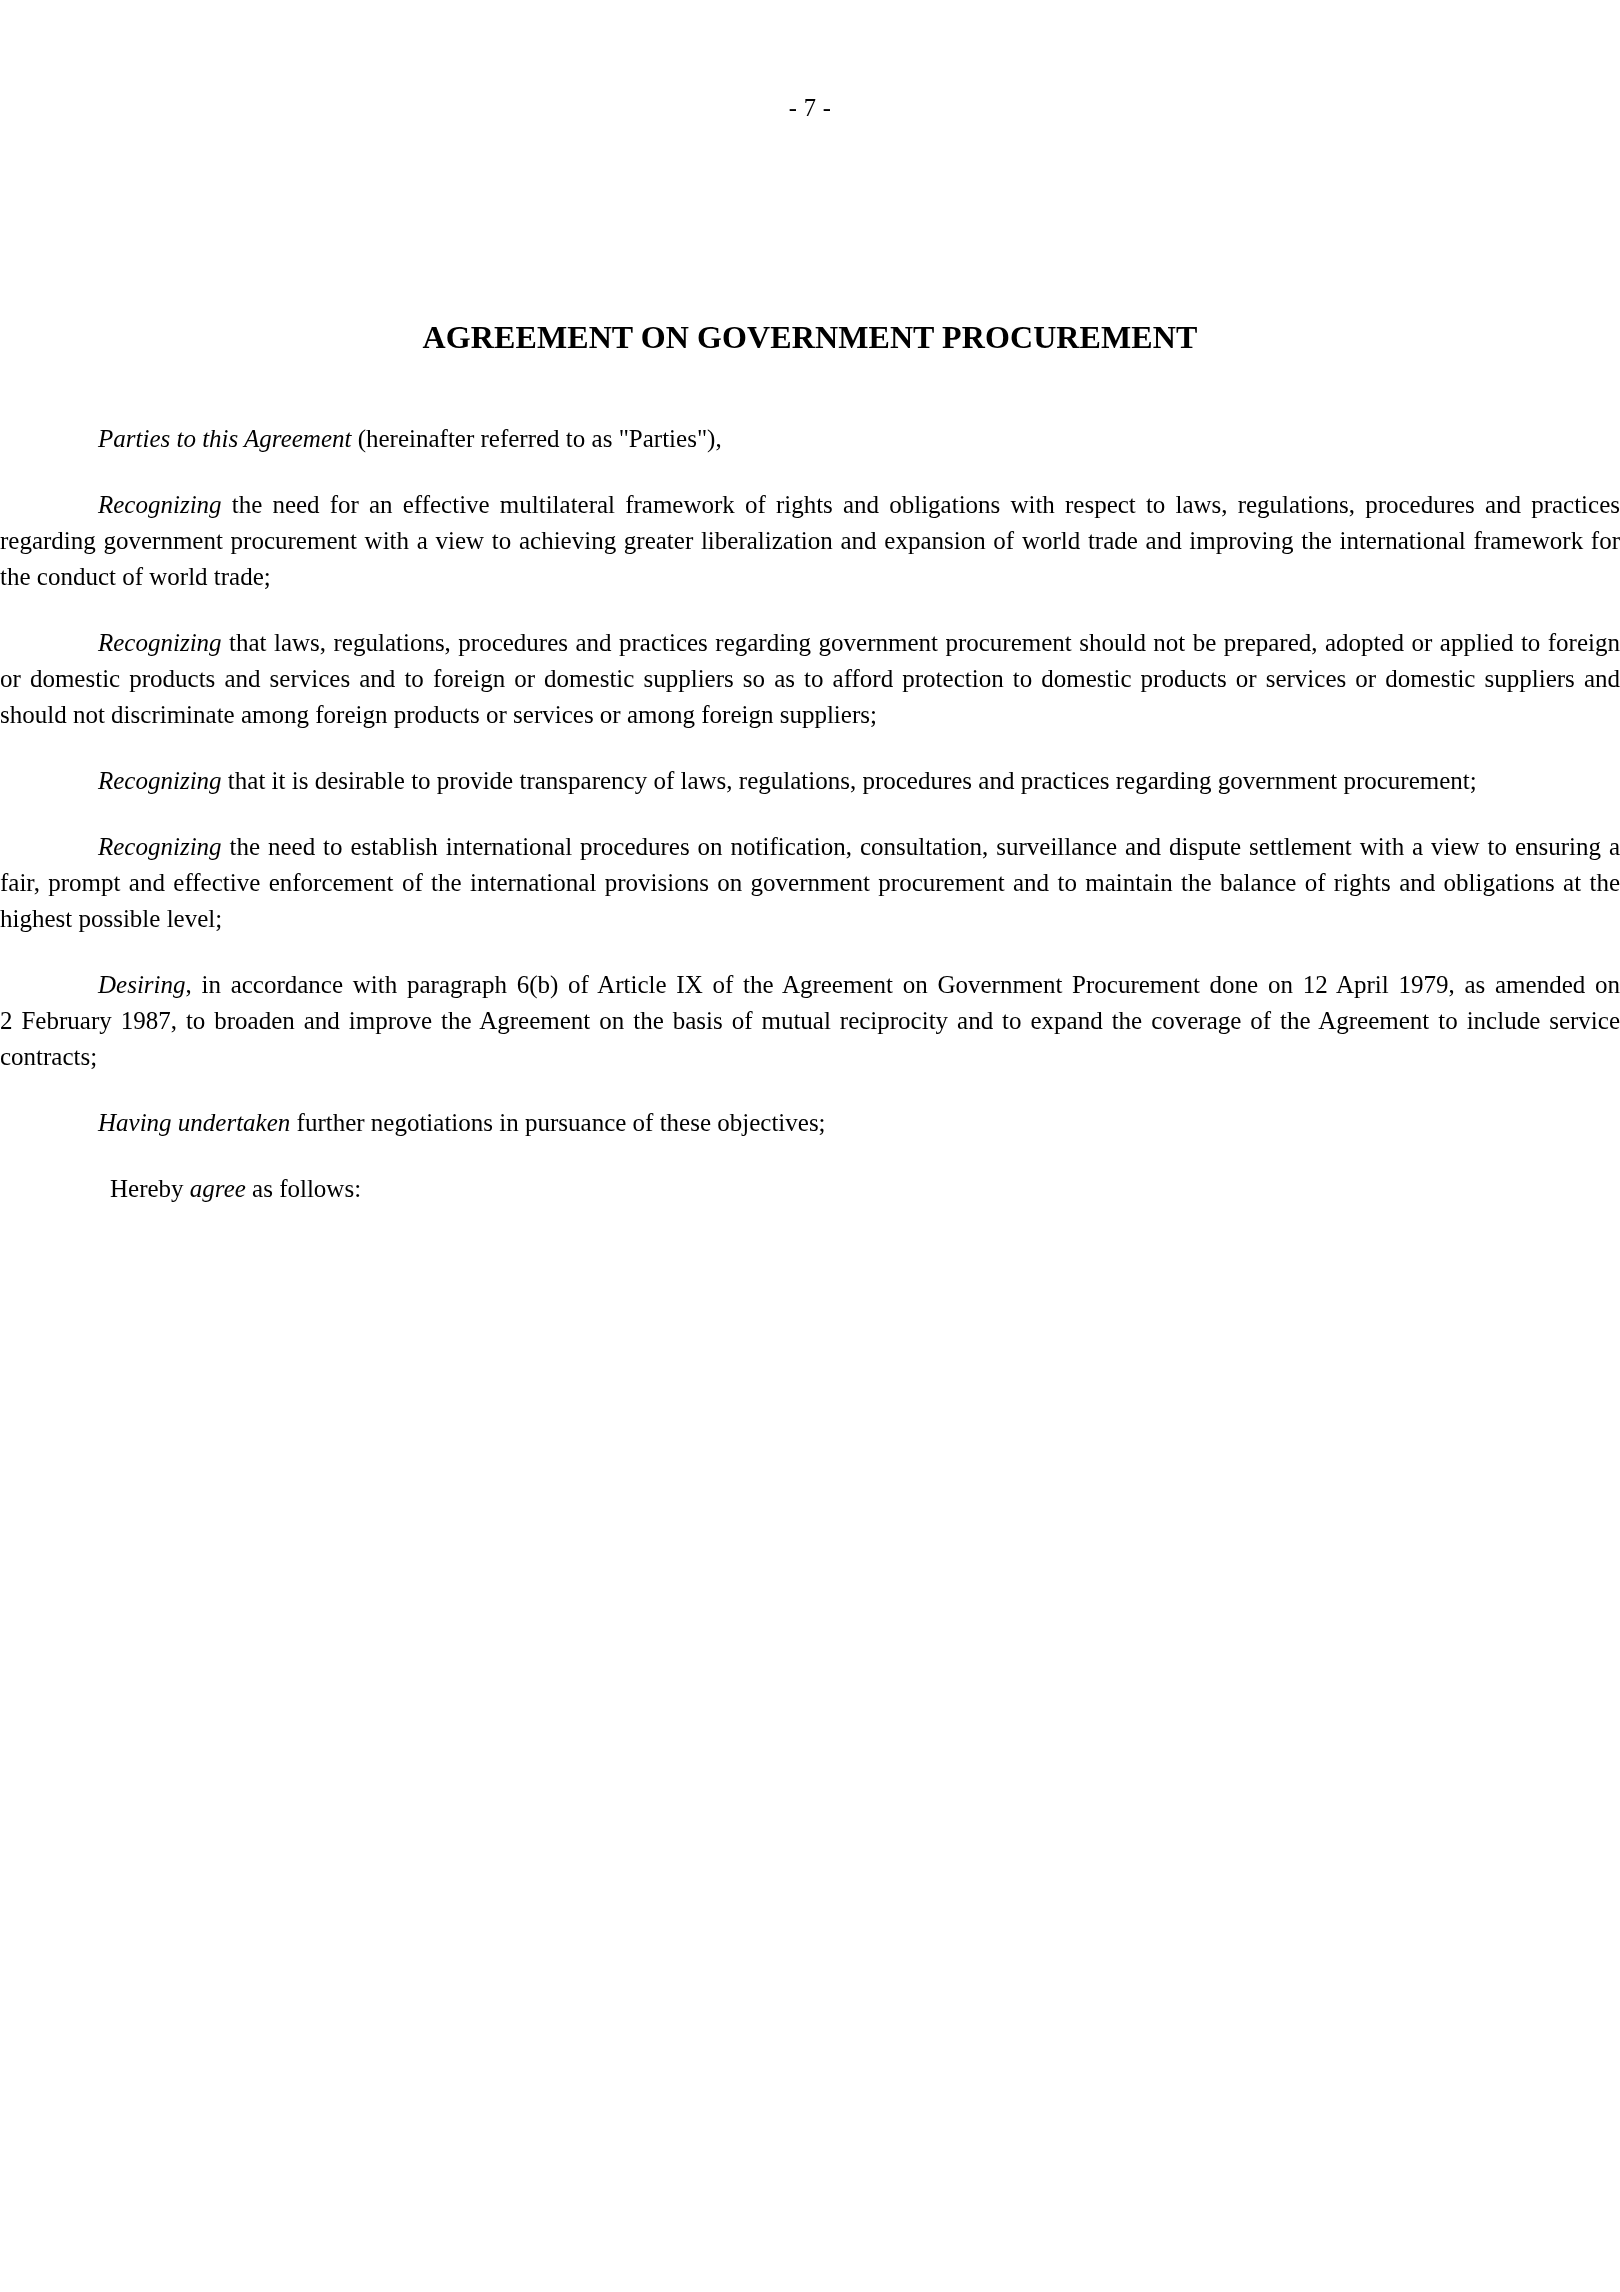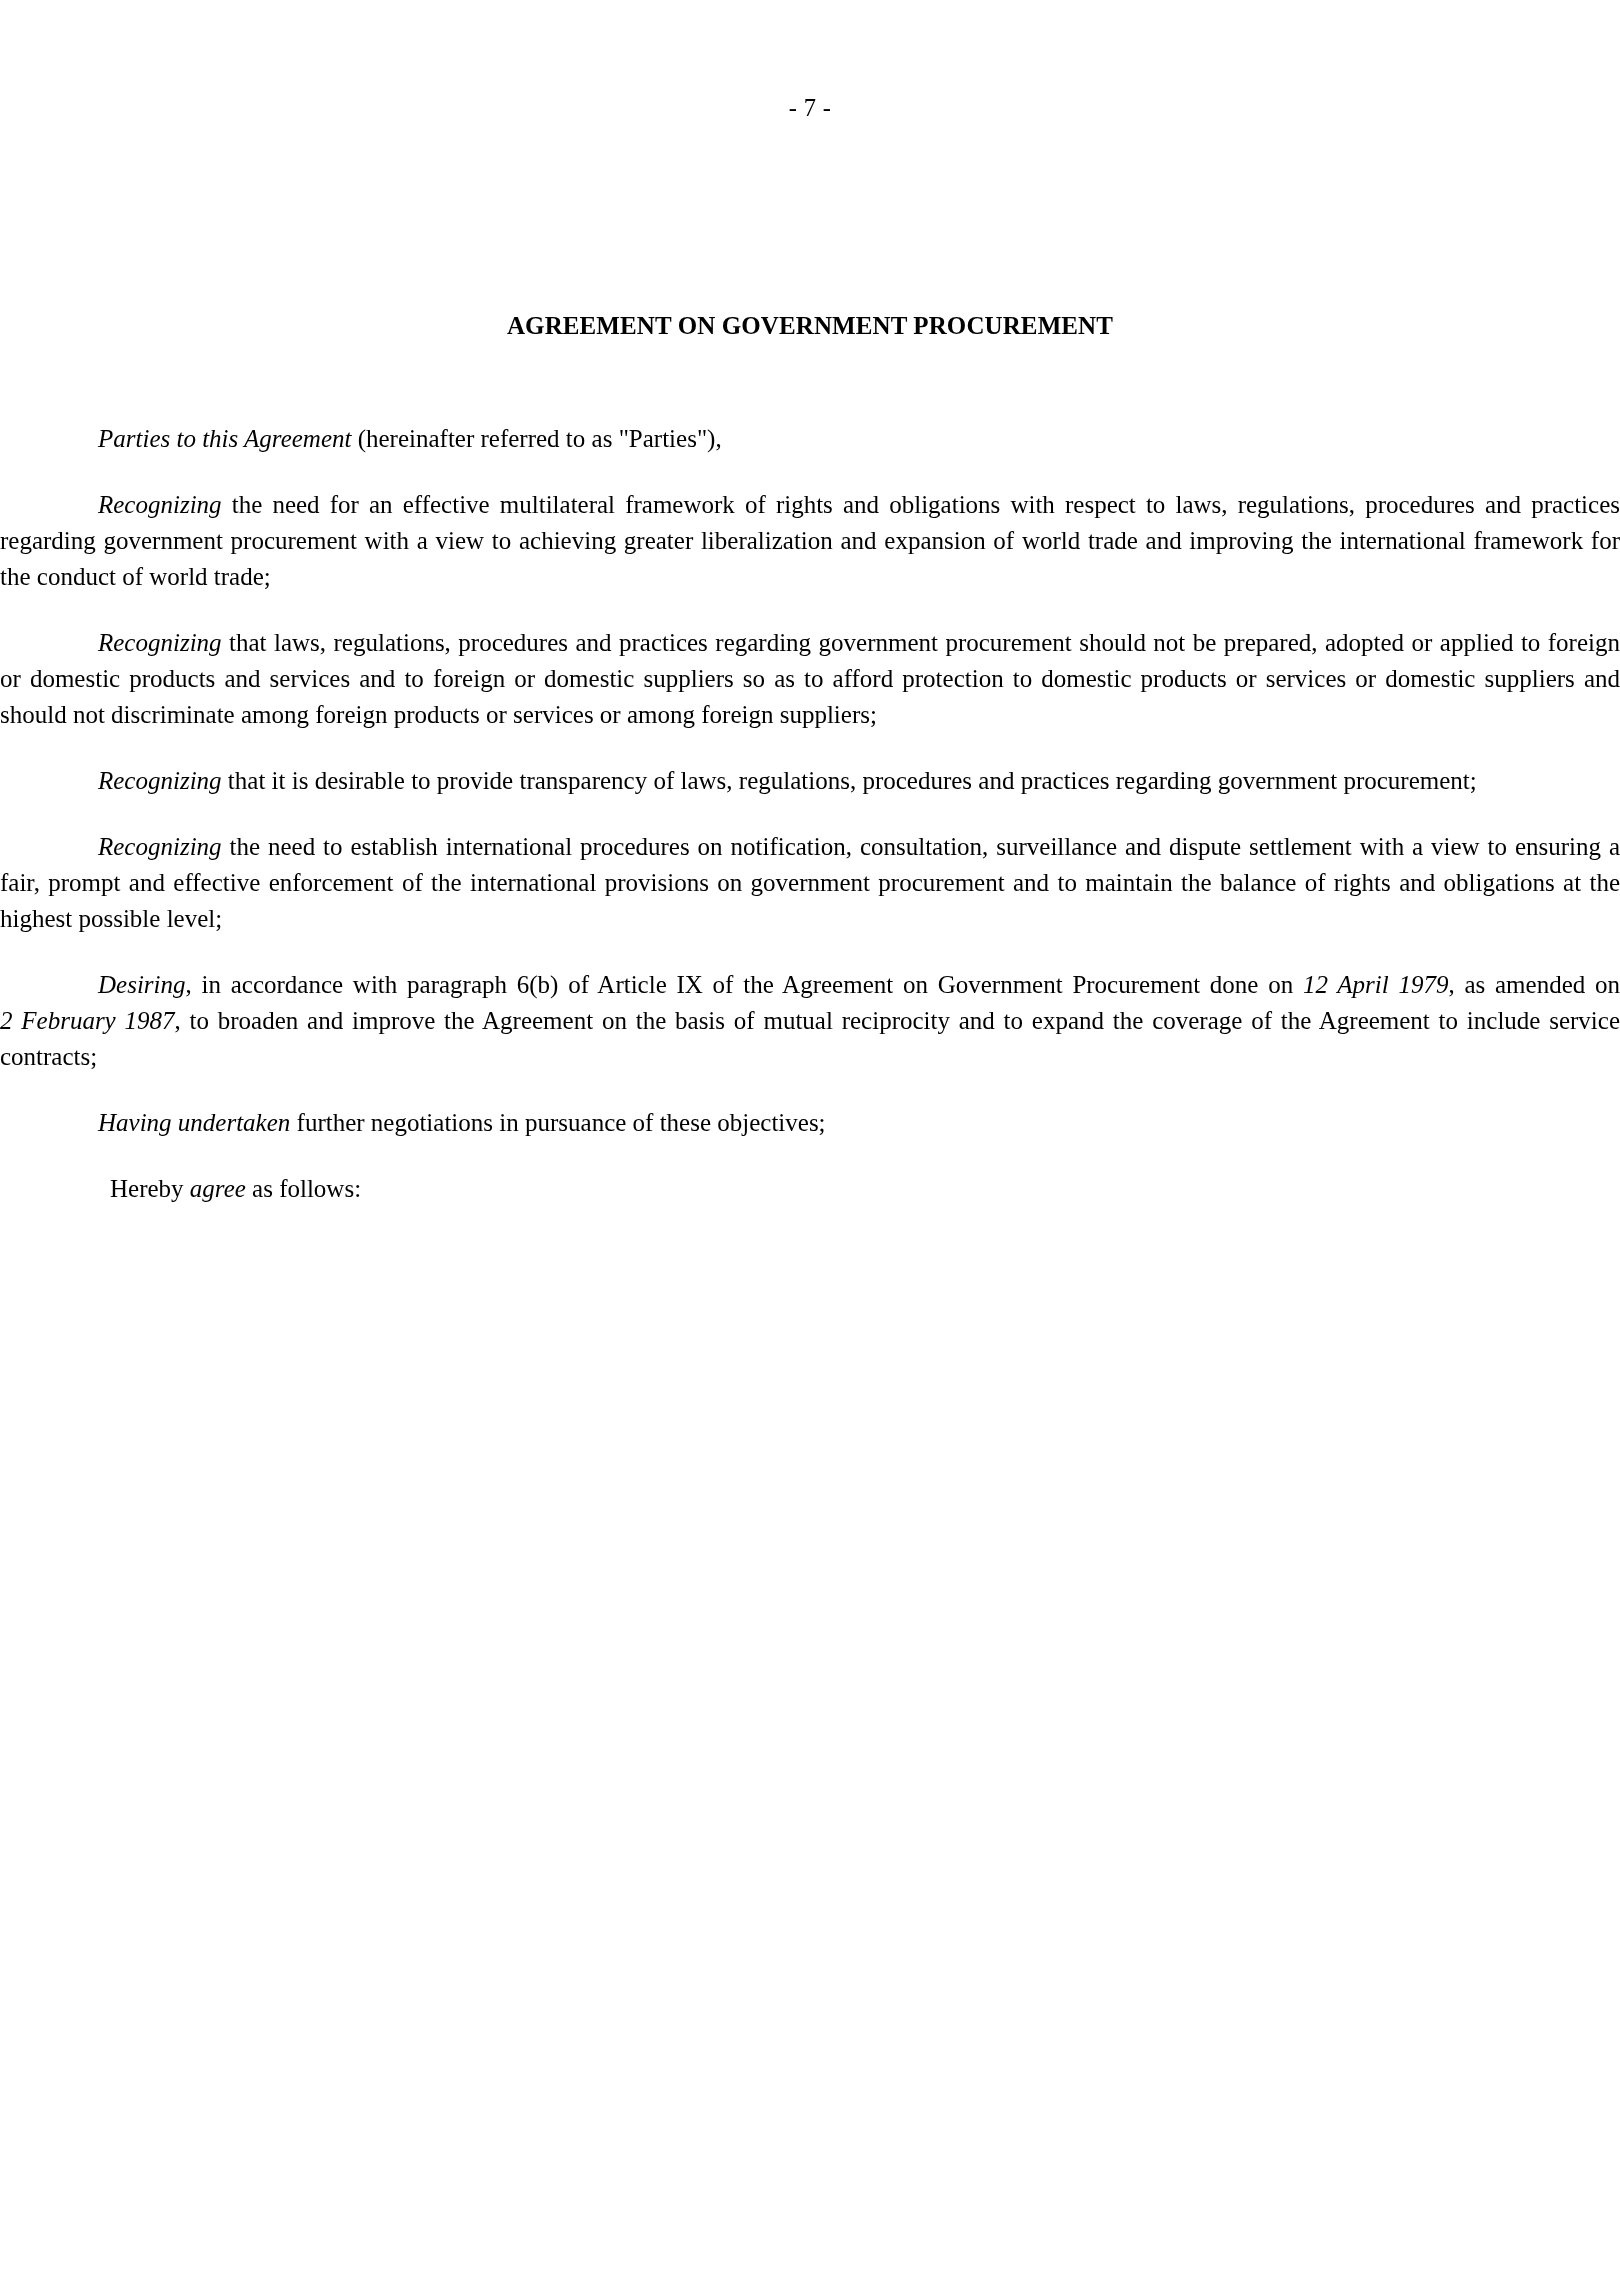--- a/index.html
+++ b/index.html
@@ -29,25 +29,25 @@
     text-align: center;
     font-size: 24.5px;
     line-height: 1;
     letter-spacing: 0.3px;
   }
 
   .doc-title {
     margin: 0;
     padding: 0;
     text-align: center;
-    font-size: 25px;
+    font-size: 32px;
     font-weight: bold;
     line-height: 1.2;
     position: absolute;
-    top: 311px;
+    top: 318px;
     left: 0;
     width: 100%;
     letter-spacing: 0.1px;
   }
 
   .body-block {
     position: absolute;
     top: 421px;
     left: 0;
     width: 100%;
@@ -68,21 +68,20 @@
     margin-bottom: 0;
     margin-left: 12px;
   }
 
   .it {
     font-style: italic;
   }
 
   .nowrap {
     white-space: nowrap;
-    font-style: italic;
   }
 </style>
 </head>
 <body>
 
 <div class="page">
 
   <div class="page-number">- 7 -</div>
 
   <h1 class="doc-title">AGREEMENT ON GOVERNMENT PROCUREMENT</h1>

